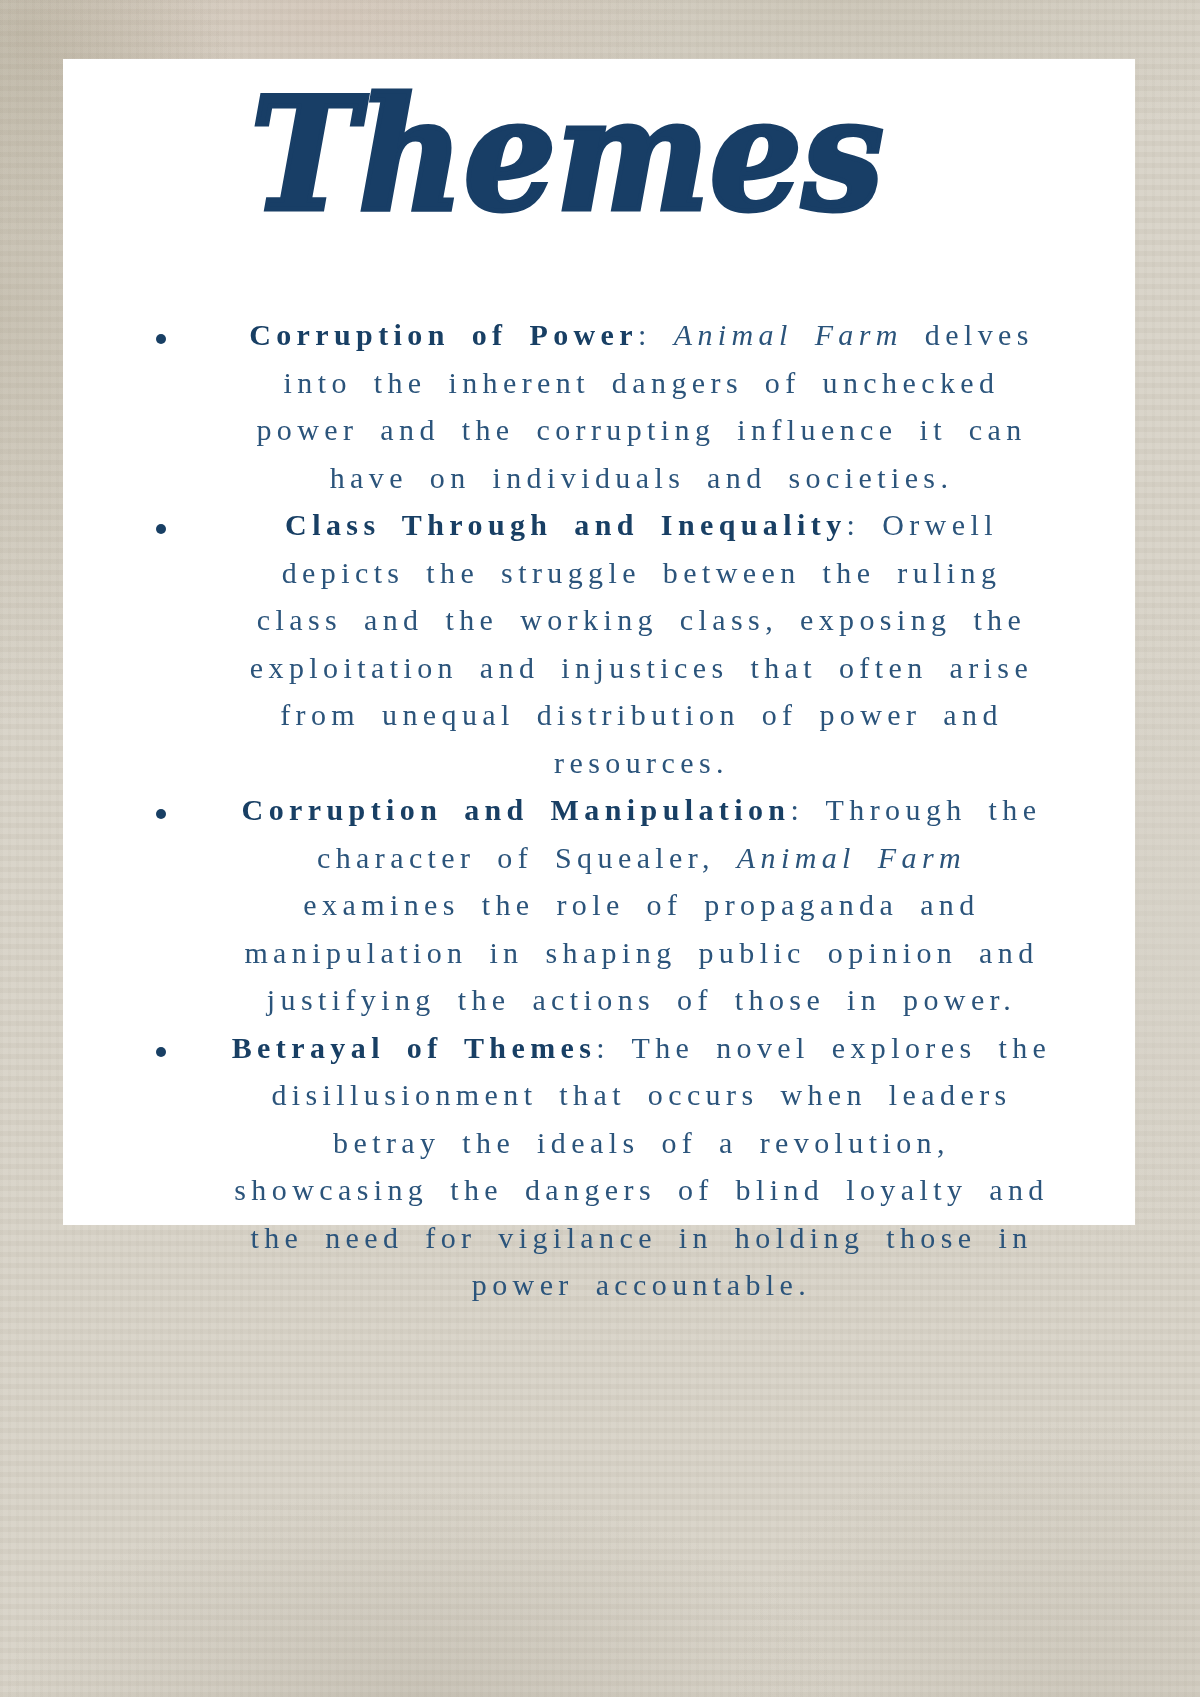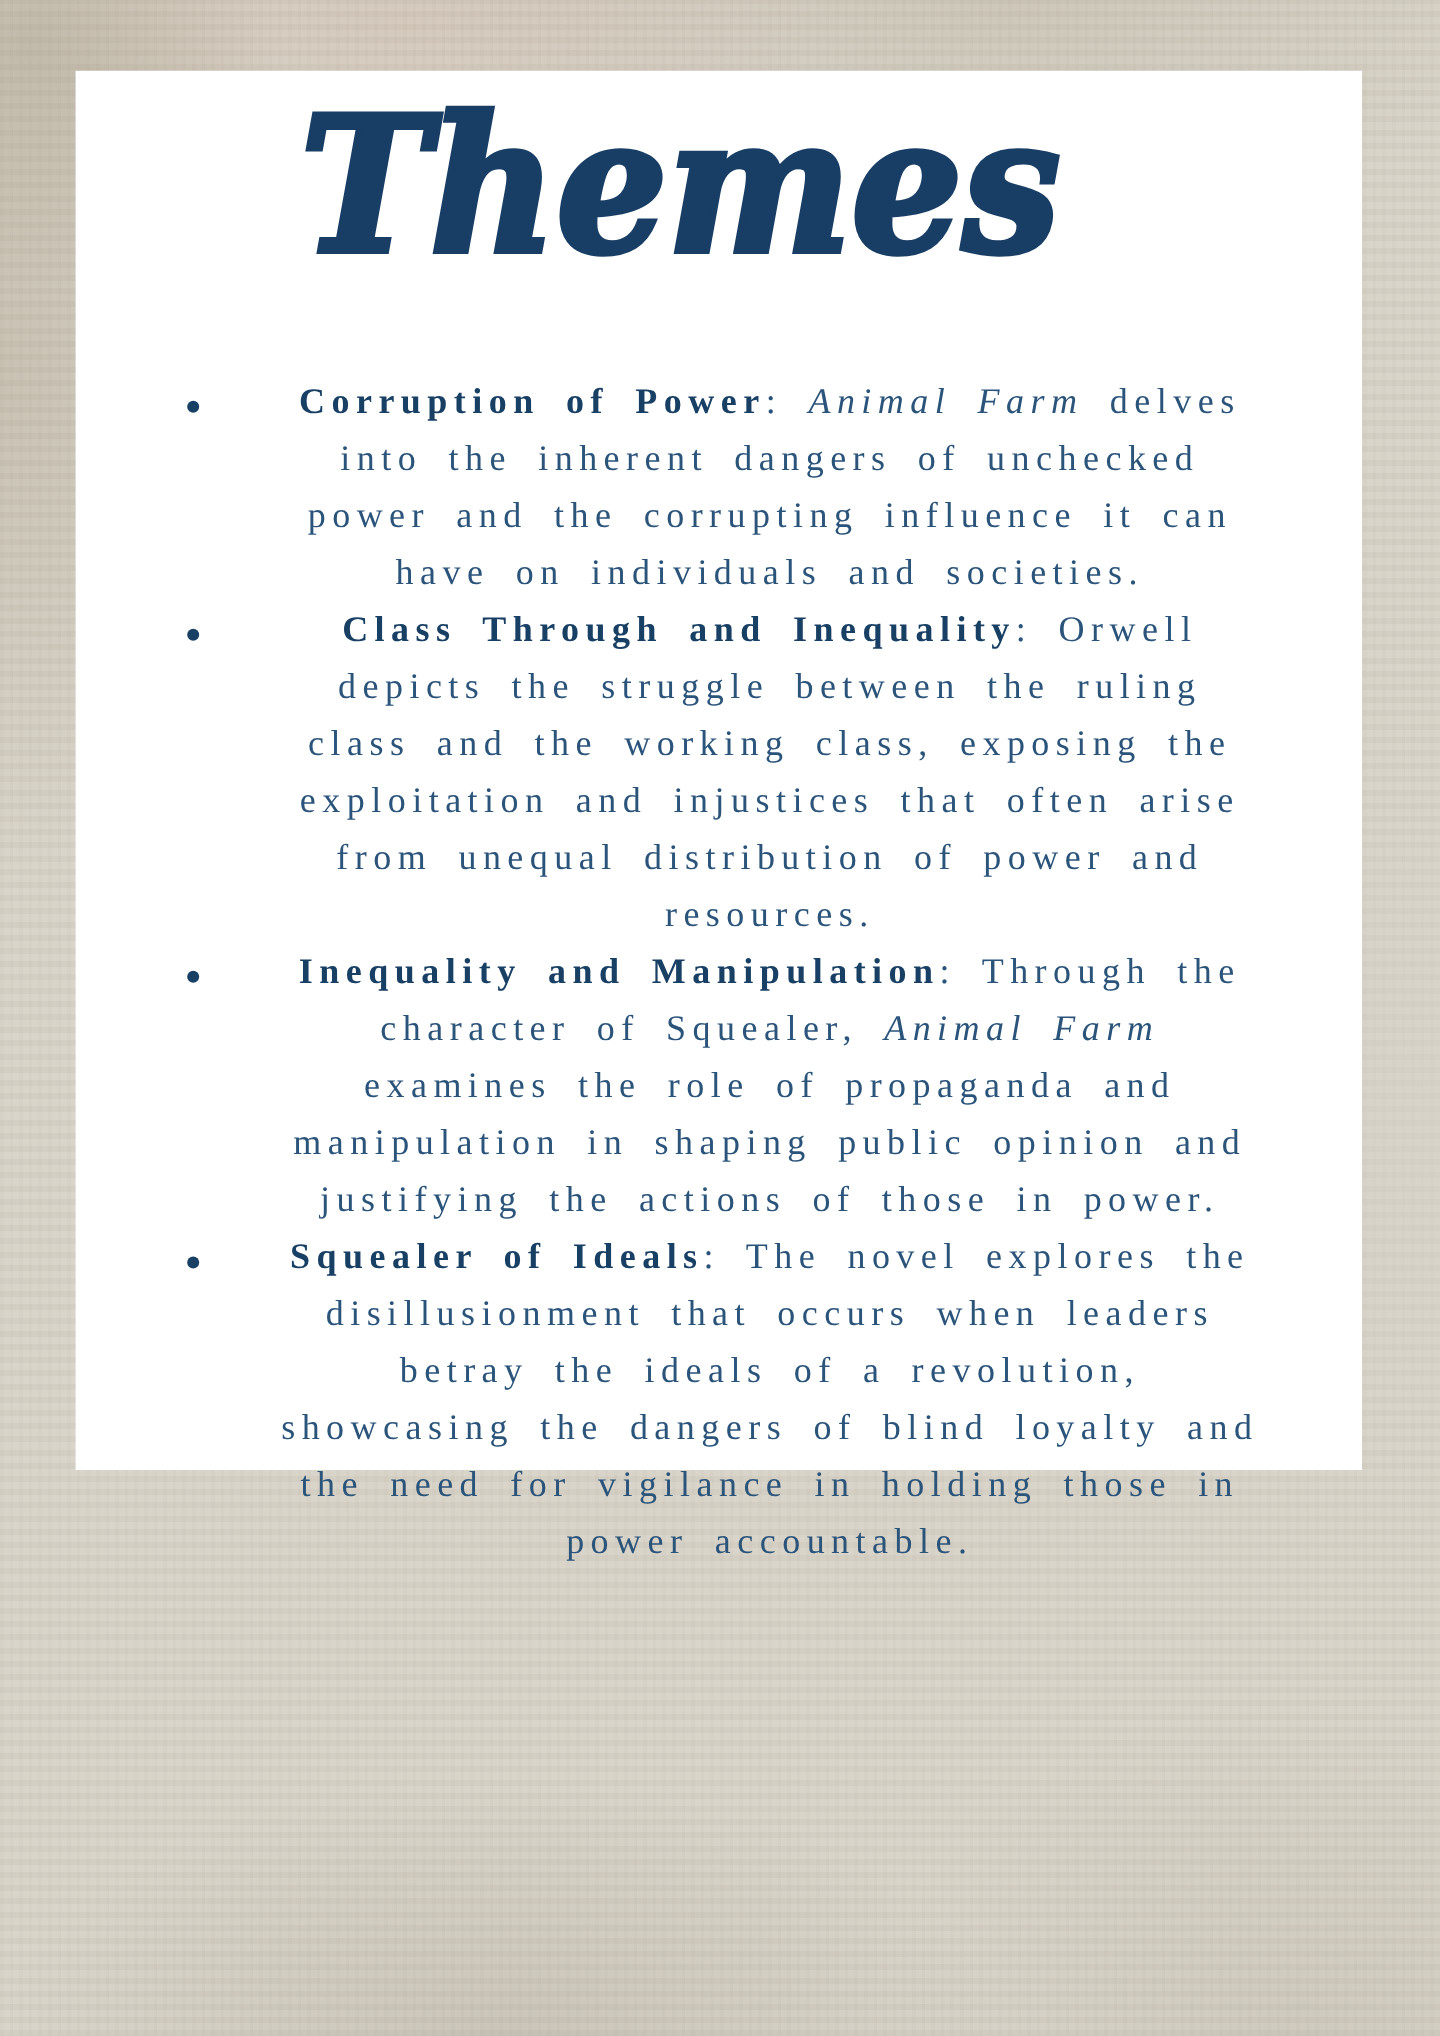--- a/index.html
+++ b/index.html
@@ -110,25 +110,25 @@
       <li class="theme"><span class="bullet"></span><span class="seg-bold">Corruption of Power</span><span class="seg-normal">: </span><span class="seg-italic">Animal Farm</span><span class="seg-normal"> delves
 into the inherent dangers of unchecked
 power and the corrupting influence it can
 have on individuals and societies.</span></li>
       <li class="theme"><span class="bullet"></span><span class="seg-bold">Class Through and Inequality</span><span class="seg-normal">: Orwell
 depicts the struggle between the ruling
 class and the working class, exposing the
 exploitation and injustices that often arise
 from unequal distribution of power and
 resources.</span></li>
-      <li class="theme"><span class="bullet"></span><span class="seg-bold">Inequality and Manipulation</span><span class="seg-normal">: Through the
+      <li class="theme"><span class="bullet"></span><span class="seg-bold">Corruption and Manipulation</span><span class="seg-normal">: Through the
 character of Squealer, </span><span class="seg-italic">Animal Farm</span><span class="seg-normal">
 examines the role of propaganda and
 manipulation in shaping public opinion and
 justifying the actions of those in power.</span></li>
-      <li class="theme"><span class="bullet"></span><span class="seg-bold">Squealer of Ideals</span><span class="seg-normal">: The novel explores the
+      <li class="theme"><span class="bullet"></span><span class="seg-bold">Betrayal of Themes</span><span class="seg-normal">: The novel explores the
 disillusionment that occurs when leaders
 betray the ideals of a revolution,
 showcasing the dangers of blind loyalty and
 the need for vigilance in holding those in
 power accountable.</span></li>
     </ul>
 </div>
 
 </body></html>

